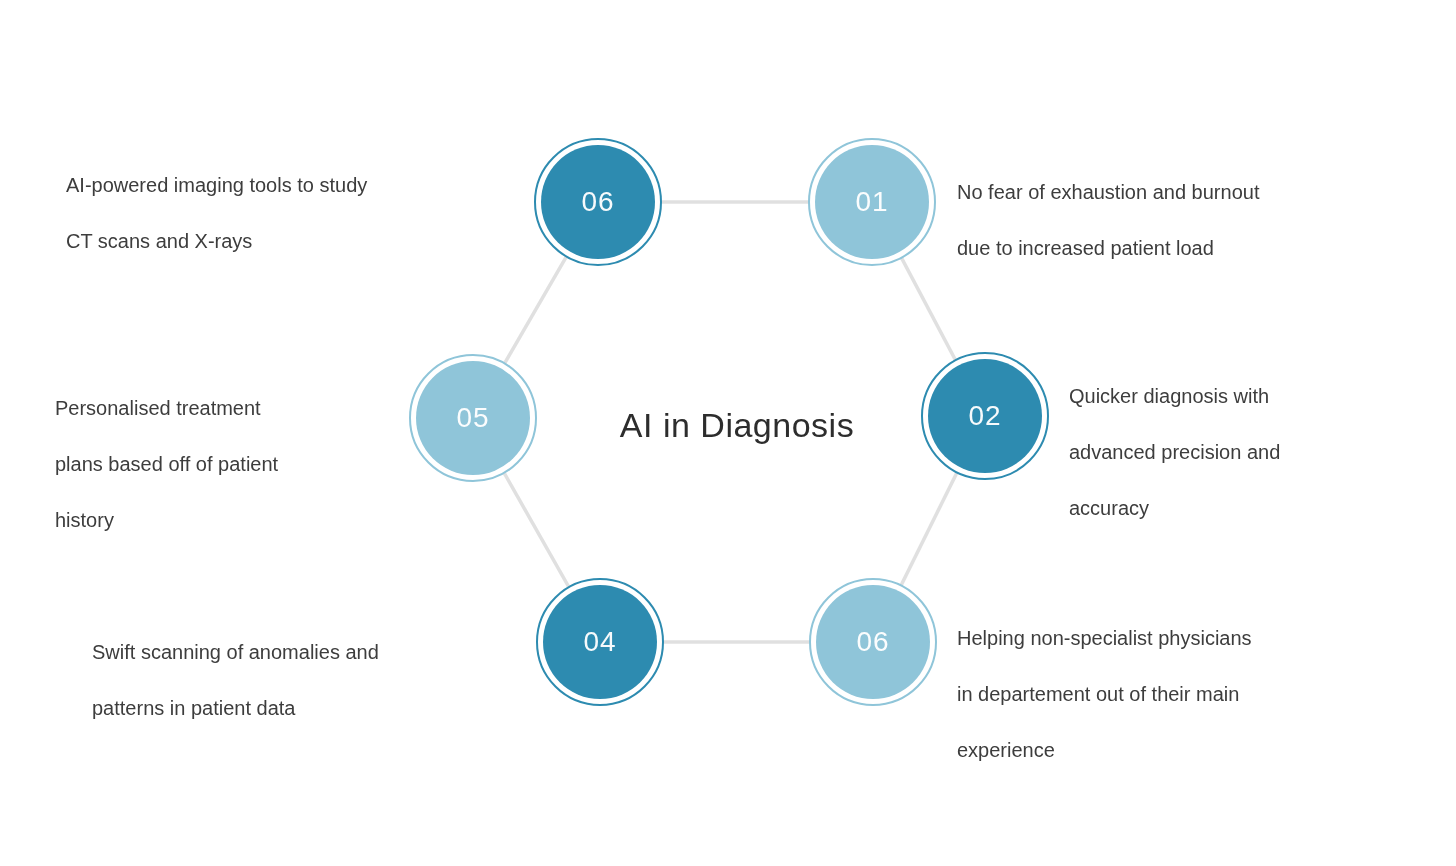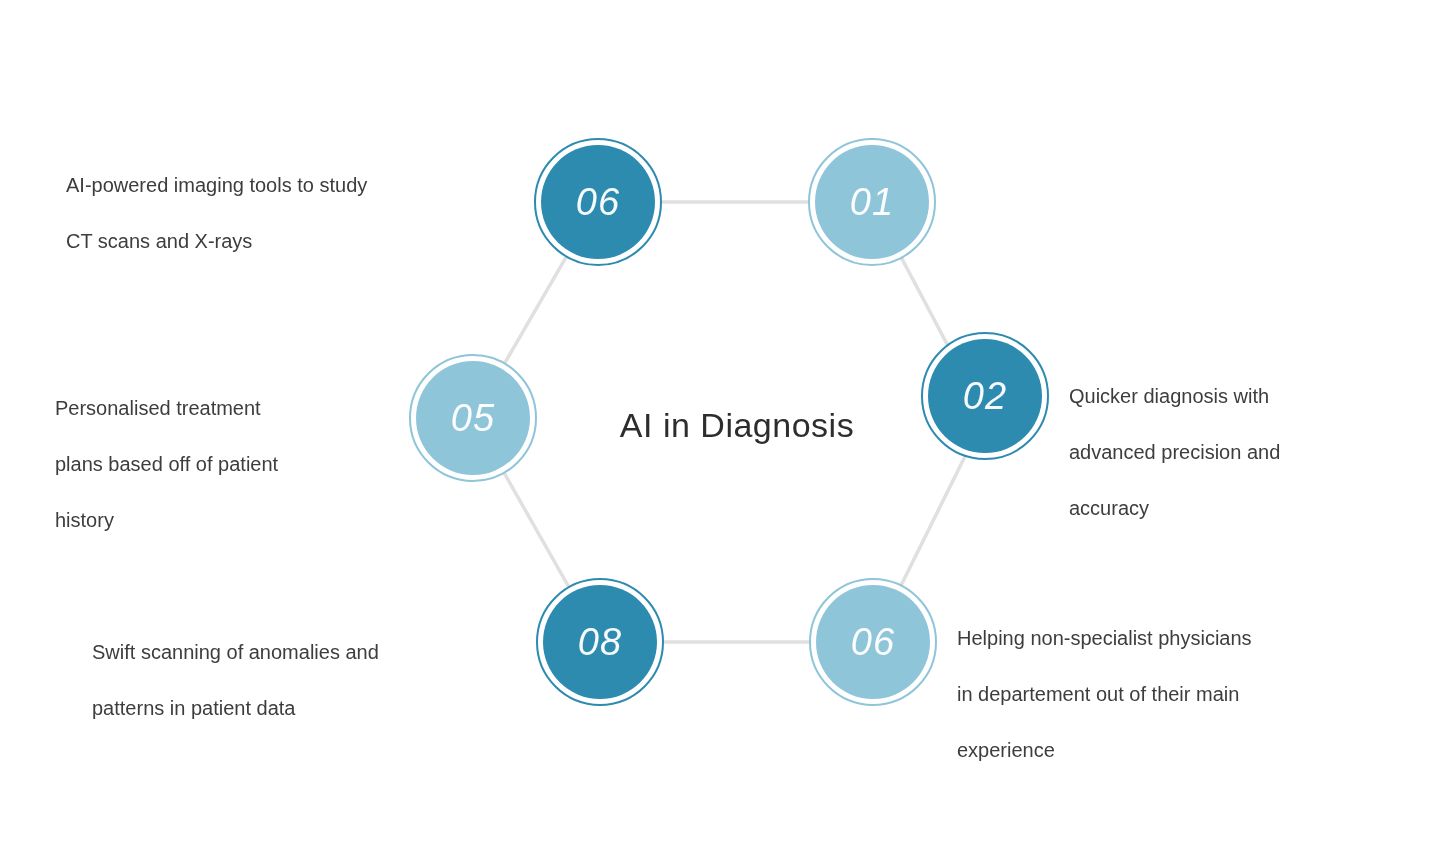--- a/index.html
+++ b/index.html
@@ -41,33 +41,32 @@
     padding: 5px;
     background: #ffffff;
   }
   .node .fill {
     width: 100%;
     height: 100%;
     border-radius: 50%;
     display: flex;
     align-items: center;
     justify-content: center;
-    font-size: 38px;
+    font-size: 28px;
     font-weight: 400;
     letter-spacing: 1px;
     color: rgba(255,255,255,0.96);
-    font-style: italic;
   }
   .node.dark  { border-color: var(--dark);  }
   .node.dark .fill  { background: var(--dark);  }
   .node.light { border-color: var(--light); }
   .node.light .fill { background: var(--light); text-align: center; }
 
   .pos-01 { left: 872px; top: 202px; }
-  .pos-02 { left: 985px; top: 396px; }
+  .pos-02 { left: 985px; top: 416px; }
   .pos-03 { left: 873px; top: 642px; }
   .pos-04 { left: 600px; top: 642px; }
   .pos-05 { left: 473px; top: 418px; }
   .pos-06 { left: 598px; top: 202px; }
 
   .label {
     position: absolute;
     font-size: 20px;
     line-height: 56px;
     color: var(--label-text);
@@ -121,29 +120,31 @@
   <div class="node light pos-01">
     <div class="fill">01</div>
   </div>
   <div class="node dark pos-02">
     <div class="fill">02</div>
   </div>
   <div class="node light pos-03">
     <div class="fill">06</div>
   </div>
   <div class="node dark pos-04">
-    <div class="fill">08</div>
+    <div class="fill">04</div>
   </div>
   <div class="node light pos-05">
     <div class="fill">05</div>
   </div>
   <div class="node dark pos-06">
     <div class="fill">06</div>
   </div>
 
+  <div class="label label-01">No fear of exhaustion and burnout
+due to increased patient load</div>
   <div class="label label-02">Quicker diagnosis with
 advanced precision and
 accuracy</div>
   <div class="label label-03">Helping non-specialist physicians
 in departement out of their main
 experience</div>
   <div class="label label-04">Swift scanning of anomalies and
 patterns in patient data</div>
   <div class="label label-05">Personalised treatment
 plans based off of patient

